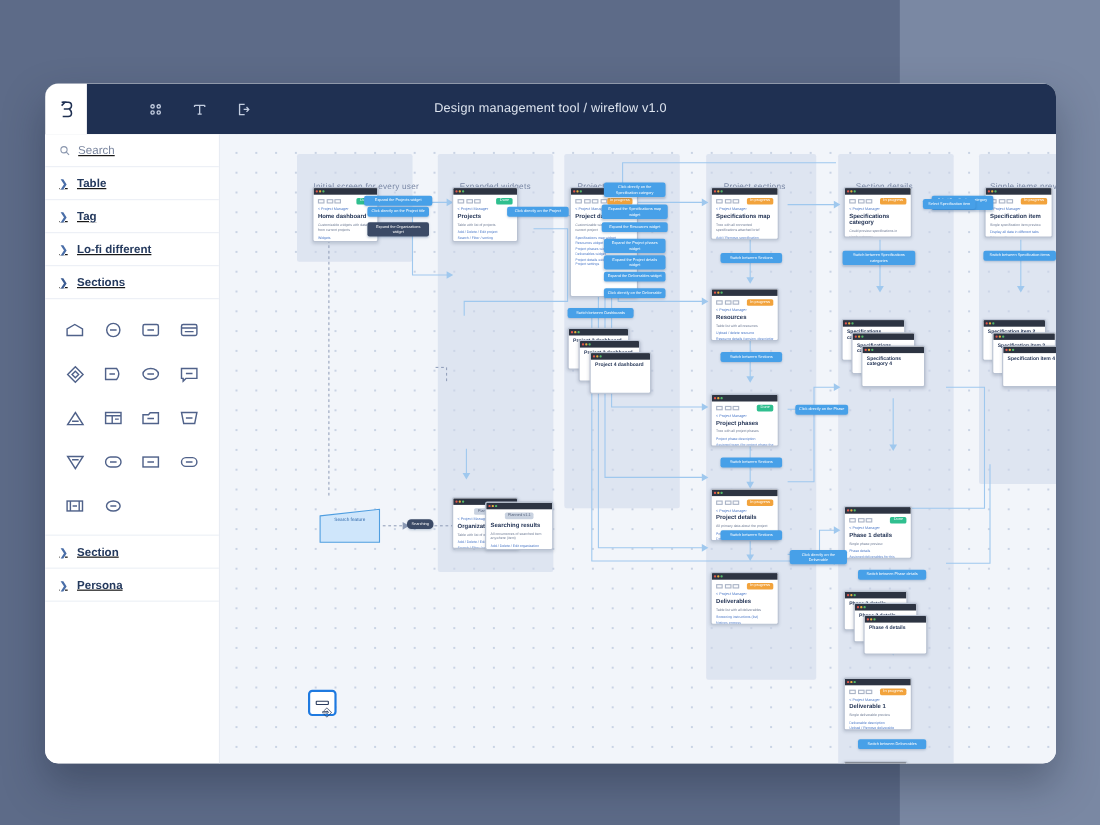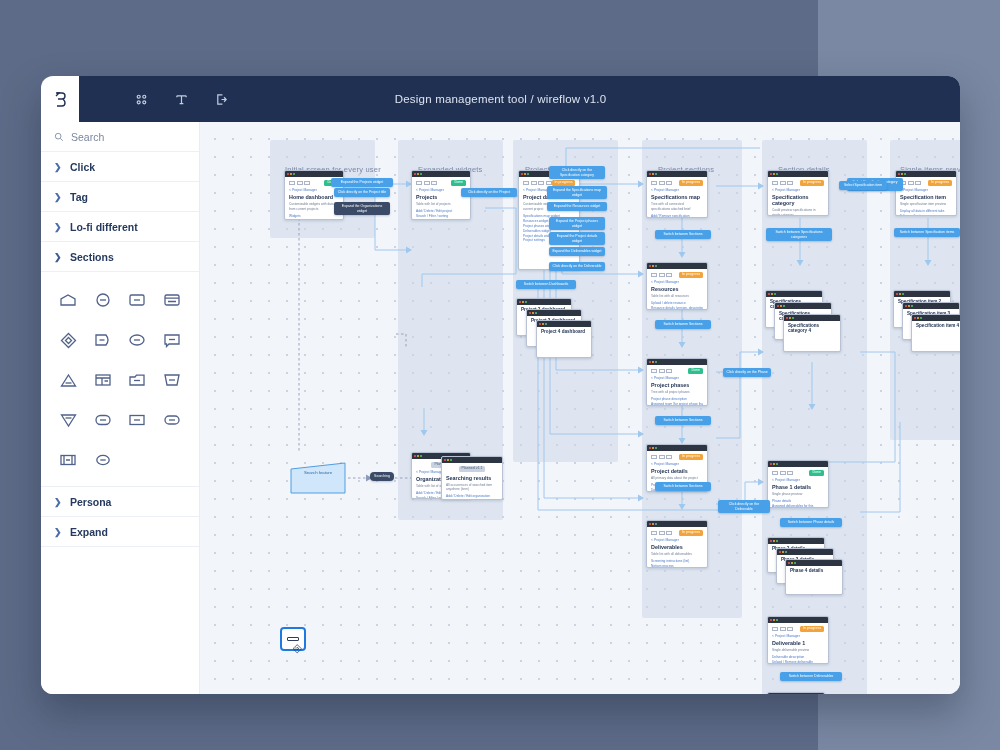--- a/index.html
+++ b/index.html
@@ -40,21 +40,21 @@
   #tb-text { left: 120px; }
   #tb-exit { left: 160px; }
   #win-title {
     position: absolute; left: 0; top: 0; width: 919px; height: 46px;
     display: flex; align-items: center; justify-content: center;
     color: #dde4ef; font-size: 11.5px; letter-spacing: .2px;
   }
   
   #sidebar {
     position: absolute; left: 0; top: 46px; width: 159px; height: 572px;
-    background: #fff; border-right: 1px solid #e8ecf3;
+    background: #fff; border-right: 1px solid #e8ecf3; text-decoration: underline;
   }
   #search-row {
     height: 30px; display: flex; align-items: center; gap: 7px;
     padding: 0 13px; border-bottom: 1px solid #eceff5;
   }
   #search-input {
     border: 0; outline: 0; font-size: 10.5px; color: #6b7896;
     font-family: "Liberation Sans", sans-serif; background: transparent; width: 100px;
   }
   #search-input::placeholder { color: #7a869f; }
@@ -196,21 +196,21 @@
     <div id="search-row">
       <svg width="10" height="10" viewBox="0 0 12 12" fill="none" stroke="#8b97ae" stroke-width="1.2">
         <circle cx="5" cy="5" r="3.4"></circle>
           <path d="M7.6 7.6 L10.5 10.5"></path>
       </svg>
       <input id="search-input" placeholder="Search" style="">
     </div>
 
     <div class="nav-row">
       <span class="chev">❯</span>
-      <span>Click</span>
+      <span>Table</span>
     </div>
     <div class="nav-row">
       <span class="chev">❯</span>
       <span>Tag</span>
     </div>
     <div class="nav-row">
       <span class="chev">❯</span>
       <span>Lo-fi different</span>
     </div>
     <div class="nav-row">
@@ -327,25 +327,25 @@
       <div class="shape-cell">
           <svg width="18" height="14" viewBox="0 0 18 14">
             <ellipse cx="9" cy="7" rx="6.2" ry="4.6"></ellipse>
             <path d="M6.3 7 L11.7 7"></path>
           </svg>
         </div>
     </div>
 
     <div class="nav-row">
       <span class="chev">❯</span>
-      <span>Persona</span>
+      <span>Section</span>
     </div>
     <div class="nav-row">
       <span class="chev">❯</span>
-      <span>Expand</span>
+      <span>Persona</span>
     </div>
   </div>
 
   <div id="canvas">
 
     <div class="swim" style="left:70px; top:18px; width:105px; height:98px;"></div>
     <div class="swim" style="left:198px; top:18px; width:105px; height:380px;"></div>
     <div class="swim" style="left:313px; top:18px; width:105px; height:322px;"></div>
     <div class="swim" style="left:442px; top:18px; width:100px; height:478px;"></div>
     <div class="swim" style="left:562px; top:18px; width:105px; height:598px;"></div>

